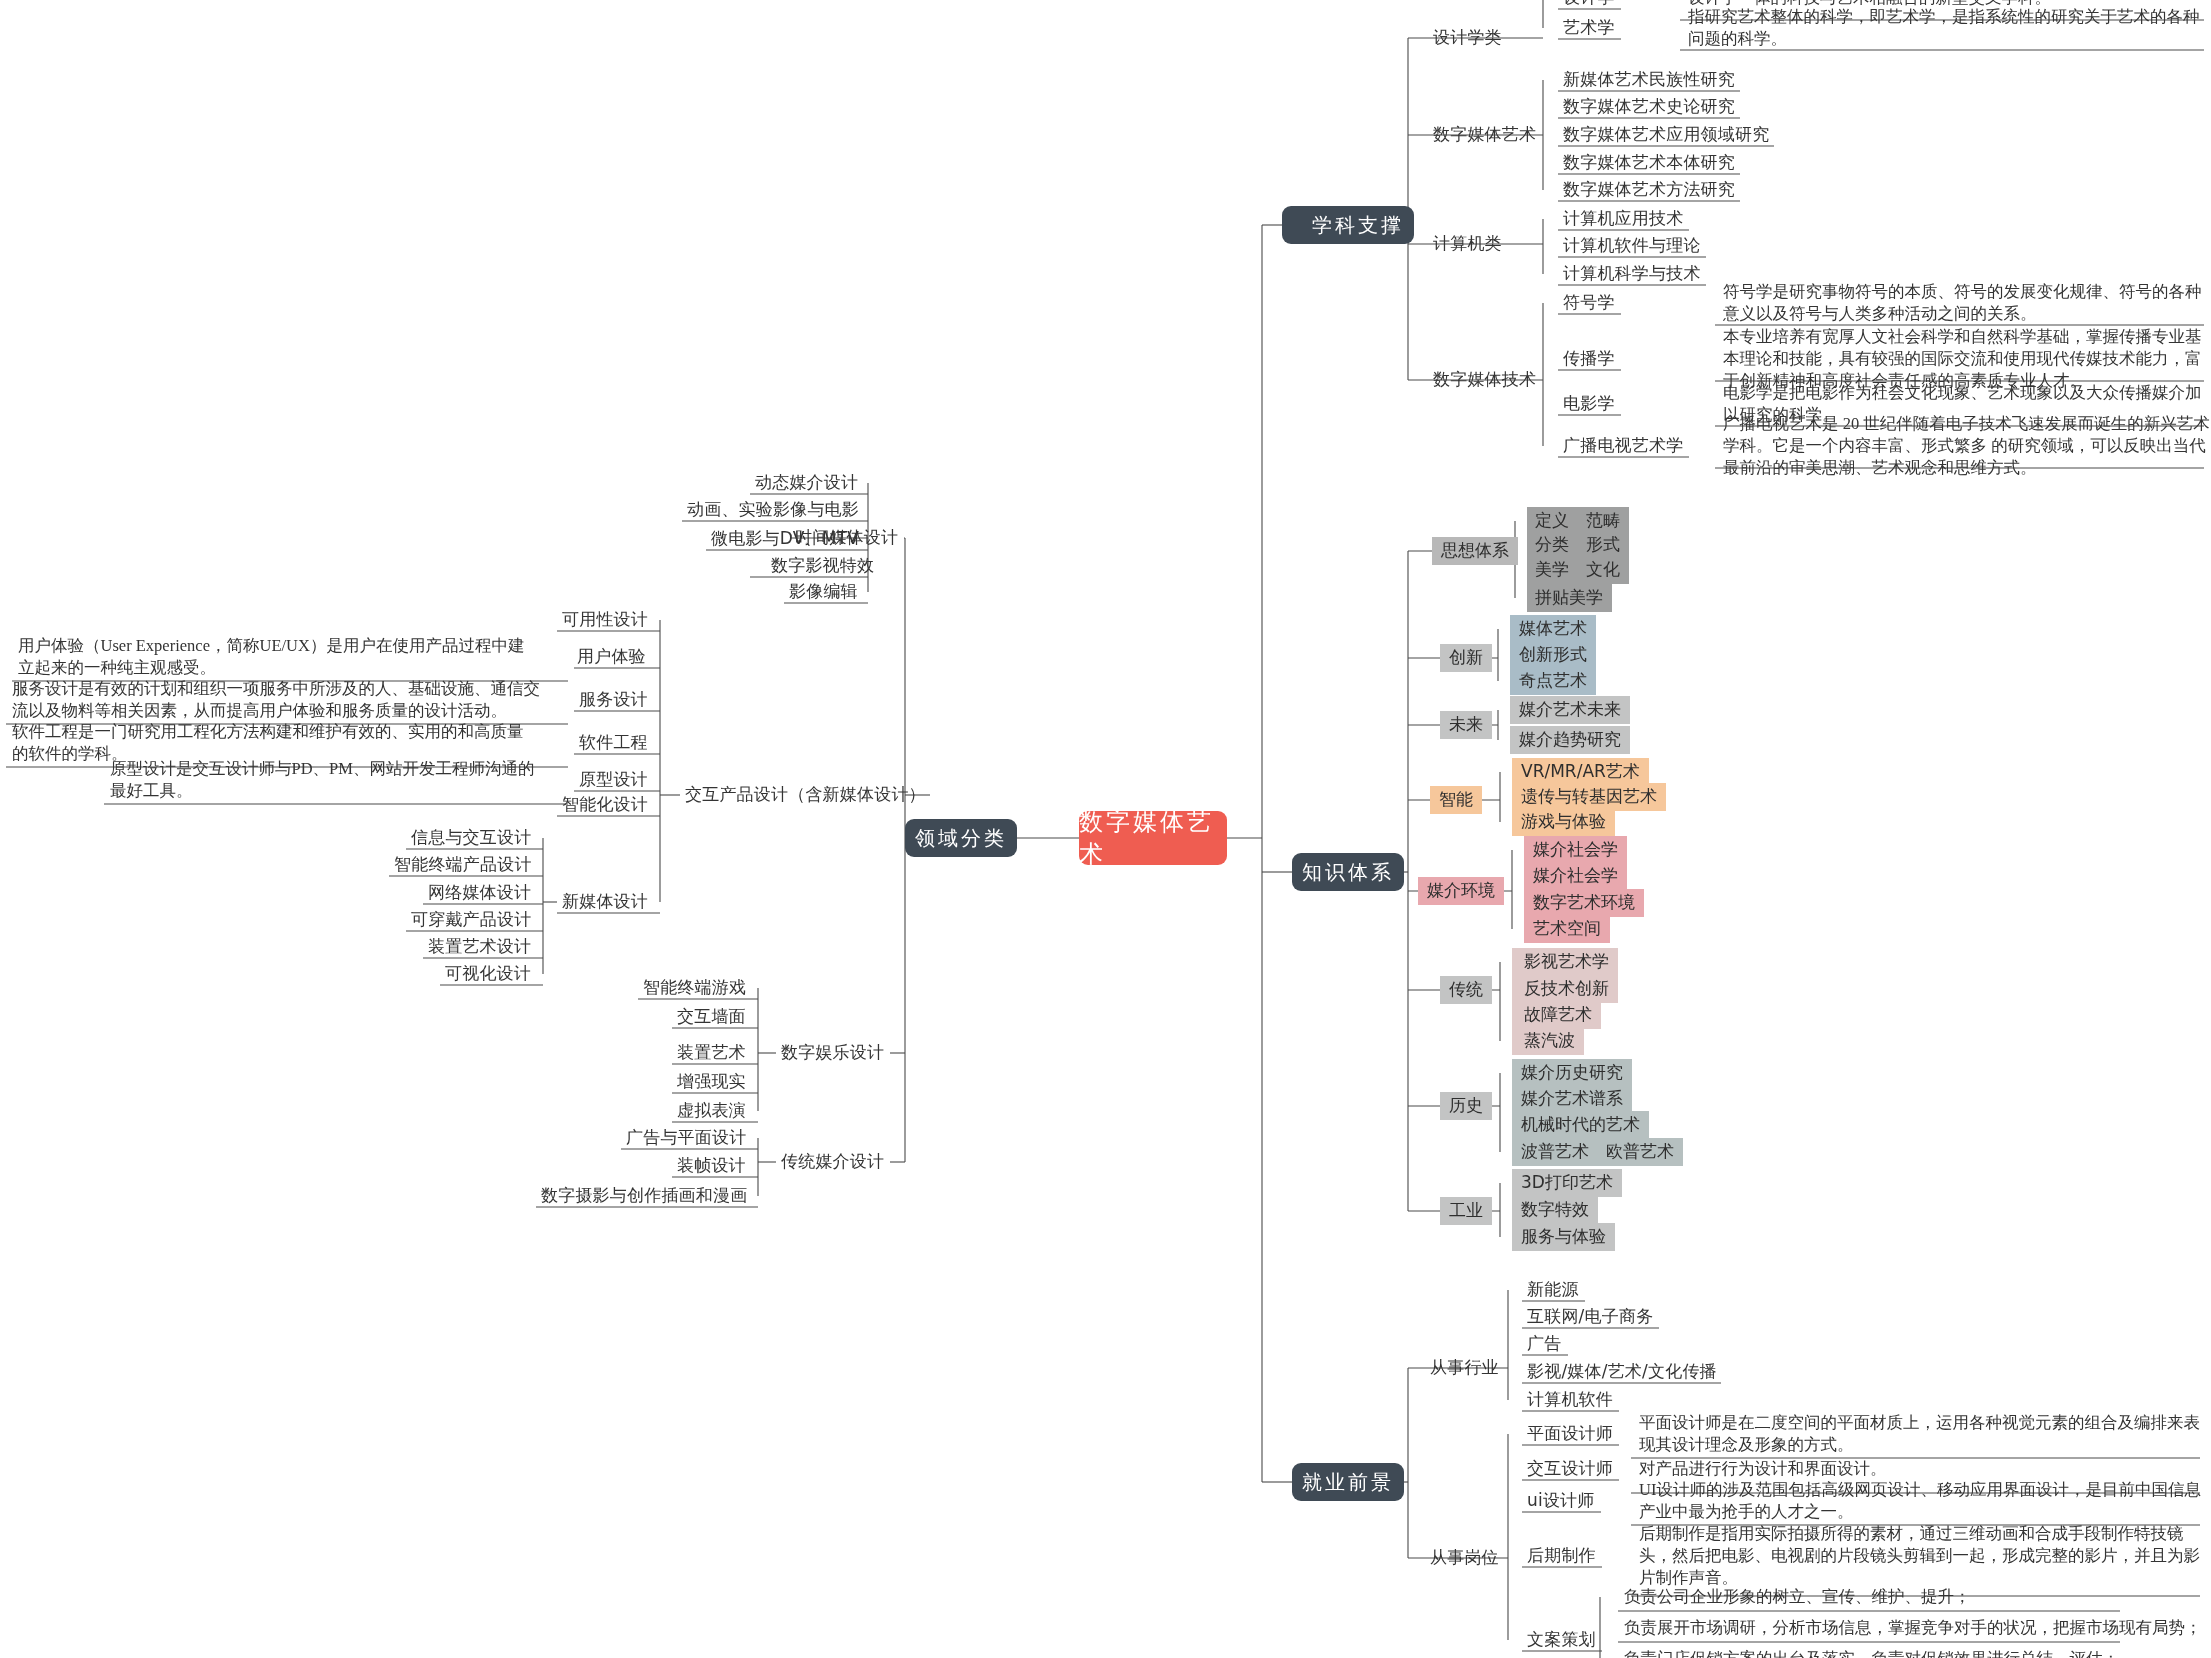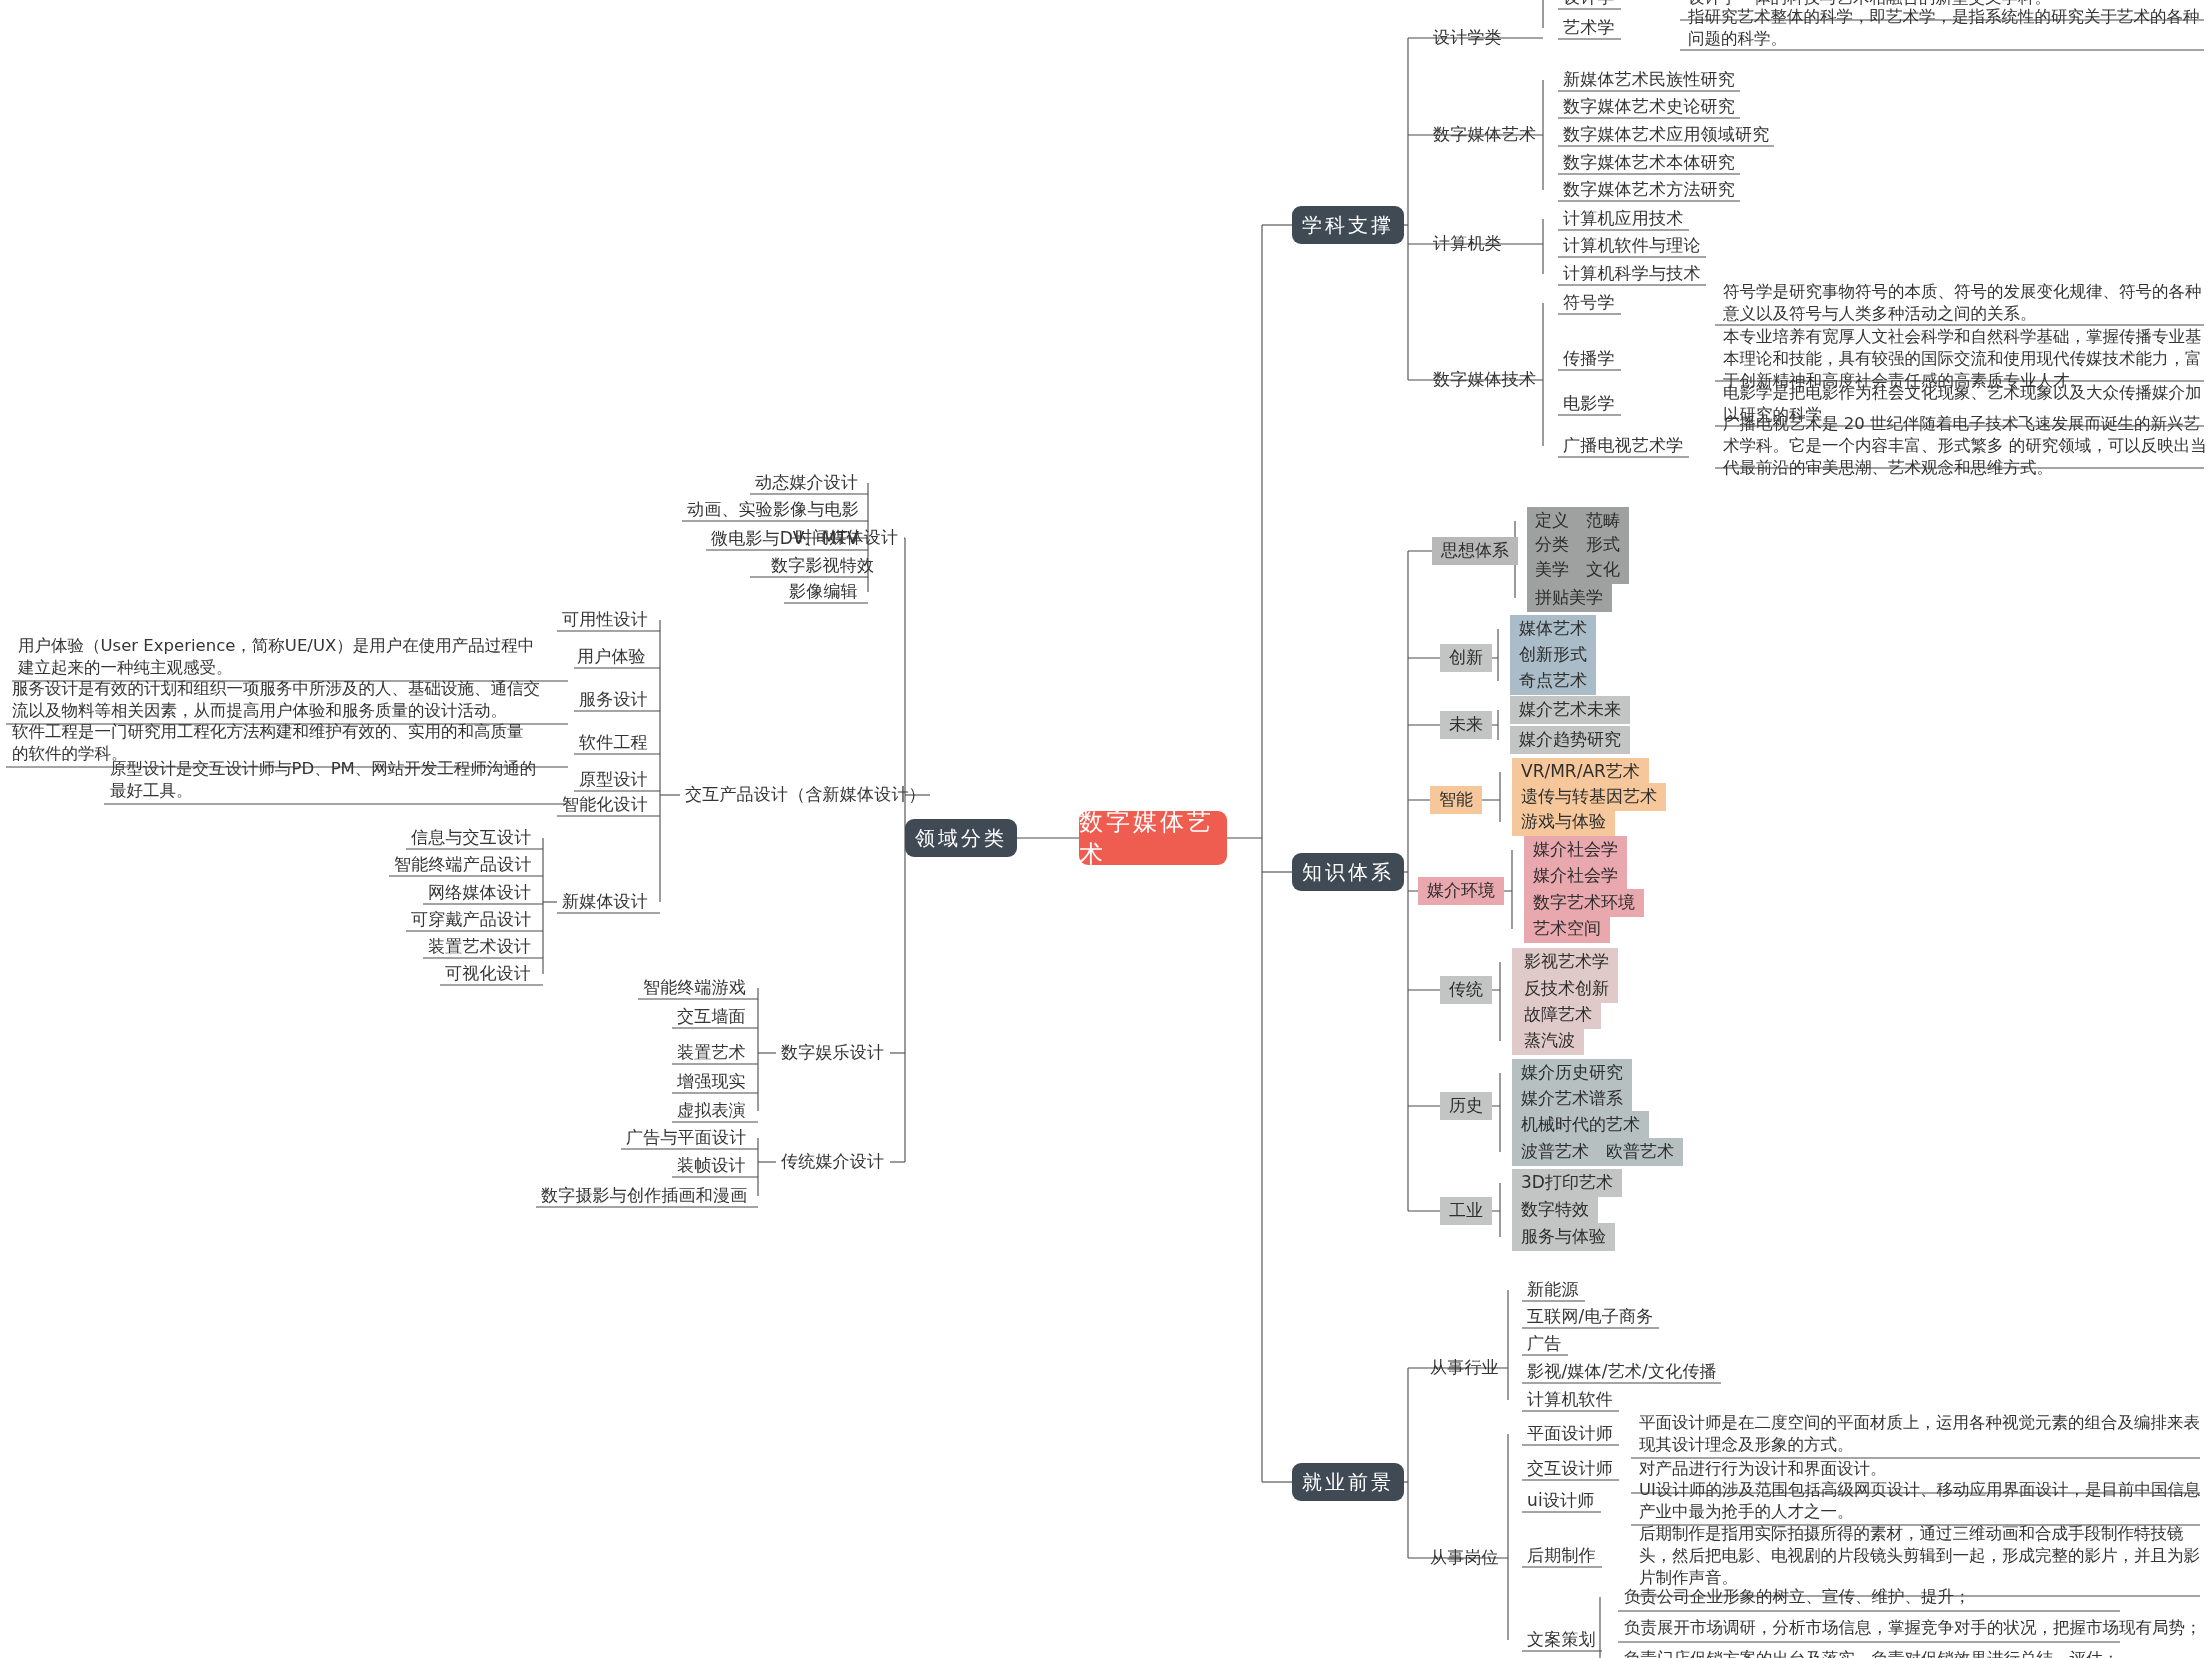--- a/index.html
+++ b/index.html
@@ -46,21 +46,21 @@
   .chip.rose{   background:#e0cac9;padding-left:12px; }
   .chip.slate{  background:#b6c0c0; }
   .chip.stone{  background:#c3c4c4; }
 
   
   .desc{
     position:absolute;transform:translateY(-50%);
     font-size:16.5px;line-height:1.32;color:#343434;
     white-space:normal;
   }
-  .desc.r{ text-align:left; }
+  .desc.r{ text-align:left;font-family:Liberation Serif, serif; }
 </style>
 </head>
 <body>
 
 <div id="stage">
   <svg id="wires" viewBox="0 0 2211 1658" preserveAspectRatio="none">
       <path d="M1227,838 L1262,838" fill="none" stroke="#4a4a4a" stroke-width="1.1"></path>
       <path d="M1262,225 L1262,1482" fill="none" stroke="#4a4a4a" stroke-width="1.1"></path>
       <path d="M1262,225 L1292,225" fill="none" stroke="#4a4a4a" stroke-width="1.1"></path>
       <path d="M1262,872 L1292,872" fill="none" stroke="#4a4a4a" stroke-width="1.1"></path>
@@ -180,21 +180,21 @@
       <path d="M672,1122 L758,1122" fill="none" stroke="#4a4a4a" stroke-width="1.1"></path>
       <path d="M905,1162 L890,1162" fill="none" stroke="#4a4a4a" stroke-width="1.1"></path>
       <path d="M758,1138 L758,1196" fill="none" stroke="#4a4a4a" stroke-width="1.1"></path>
       <path d="M776,1162 L758,1162" fill="none" stroke="#4a4a4a" stroke-width="1.1"></path>
       <path d="M621,1149 L758,1149" fill="none" stroke="#4a4a4a" stroke-width="1.1"></path>
       <path d="M672,1177 L758,1177" fill="none" stroke="#4a4a4a" stroke-width="1.1"></path>
       <path d="M536,1207 L758,1207" fill="none" stroke="#4a4a4a" stroke-width="1.1"></path>
     </svg>
   <div id="nodes">
       <div class="pill root" style="left: 1153px; top: 838px;">数字媒体艺术</div>
-      <div class="pill trunk" style="left: 1348px; top: 225px;">学科支撑</div>
+      <div class="pill trunk" style="left: 1348px; top: 225px; padding-left: 20px;">学科支撑</div>
       <div class="pill trunk" style="left: 1348px; top: 872px;">知识体系</div>
       <div class="pill trunk" style="left: 1348px; top: 1482px;">就业前景</div>
       <div class="pill trunk" style="left: 961px; top: 838px;">领域分类</div>
       <div class="node plain" style="left: 1428px; top: 38px;"><span class="t">设计学类</span></div>
       <div class="node plain" style="left: 1558px; top: -2px;"><span class="t">设计学</span></div>
       <div class="desc r" style="left: 1688px; top: -2px; width: 520px;">设计于一体的科技与艺术相融合的新型交叉学科。</div>
       <div class="node plain" style="left: 1558px; top: 28px;"><span class="t">艺术学</span></div>
       <div class="desc r" style="left: 1688px; top: 28px; width: 520px;">指研究艺术整体的科学，即艺术学，是指系统性的研究关于艺术的各种问题的科学。</div>
       <div class="node plain" style="left: 1428px; top: 135px;"><span class="t">数字媒体艺术</span></div>
       <div class="node plain" style="left: 1558px; top: 80px;"><span class="t">新媒体艺术民族性研究</span></div>

